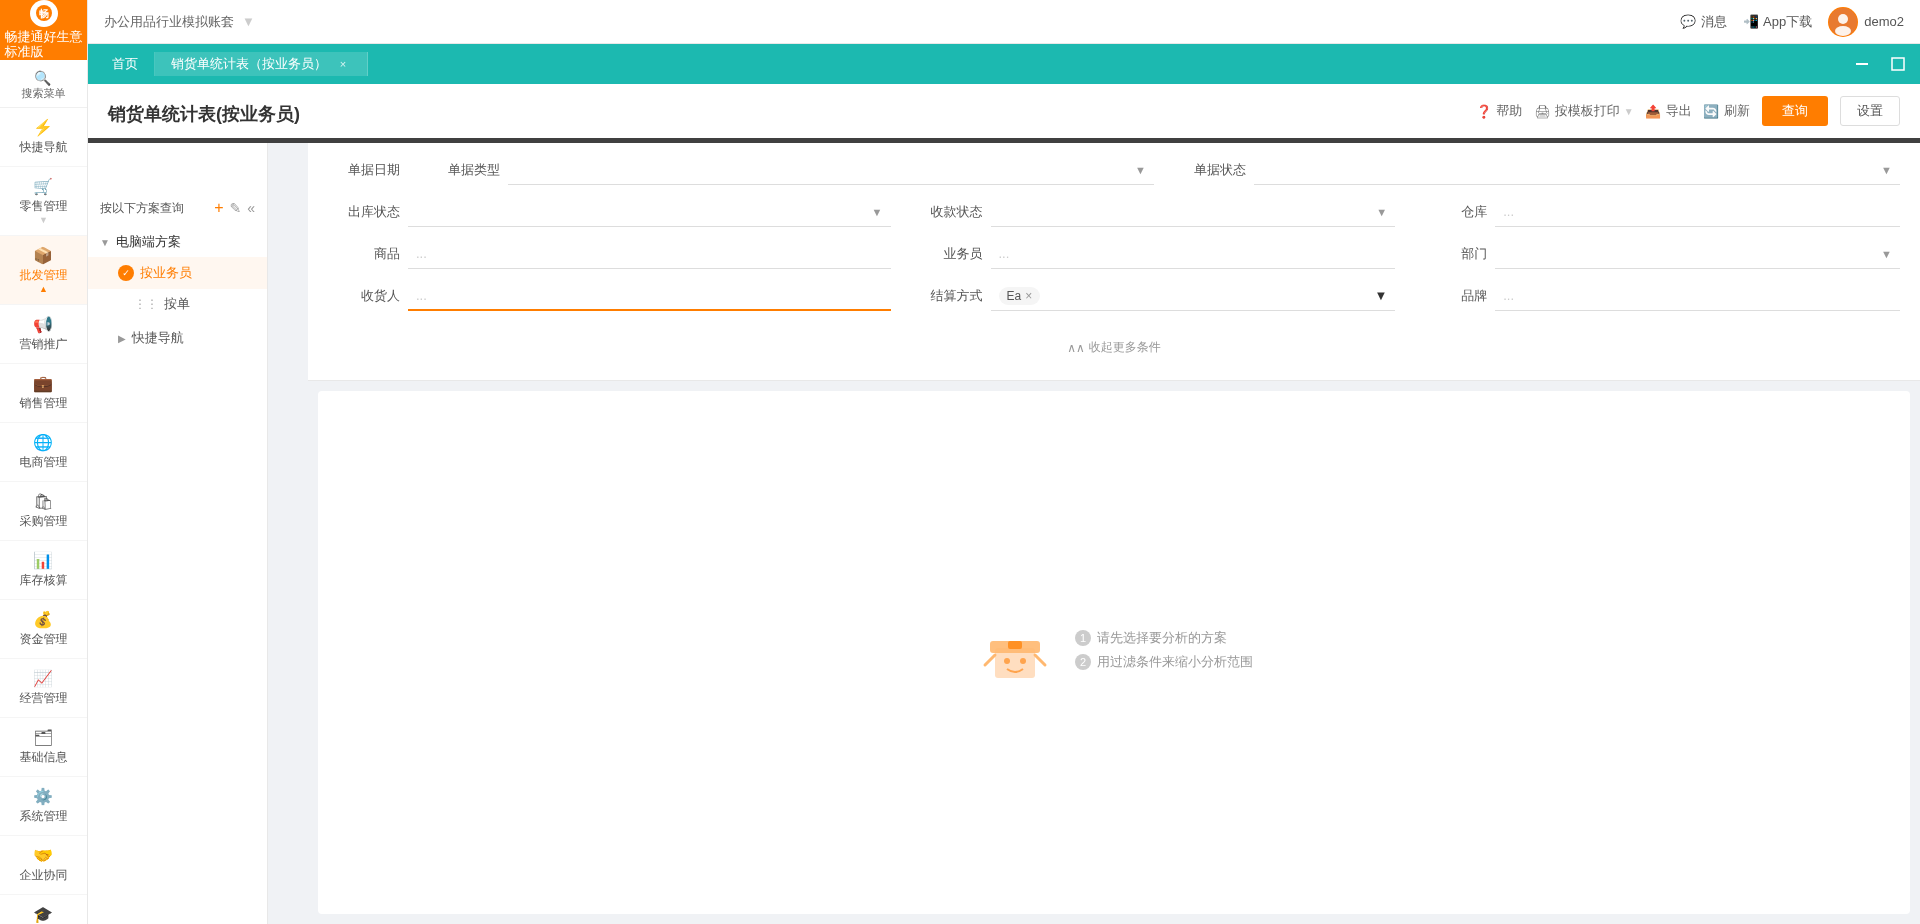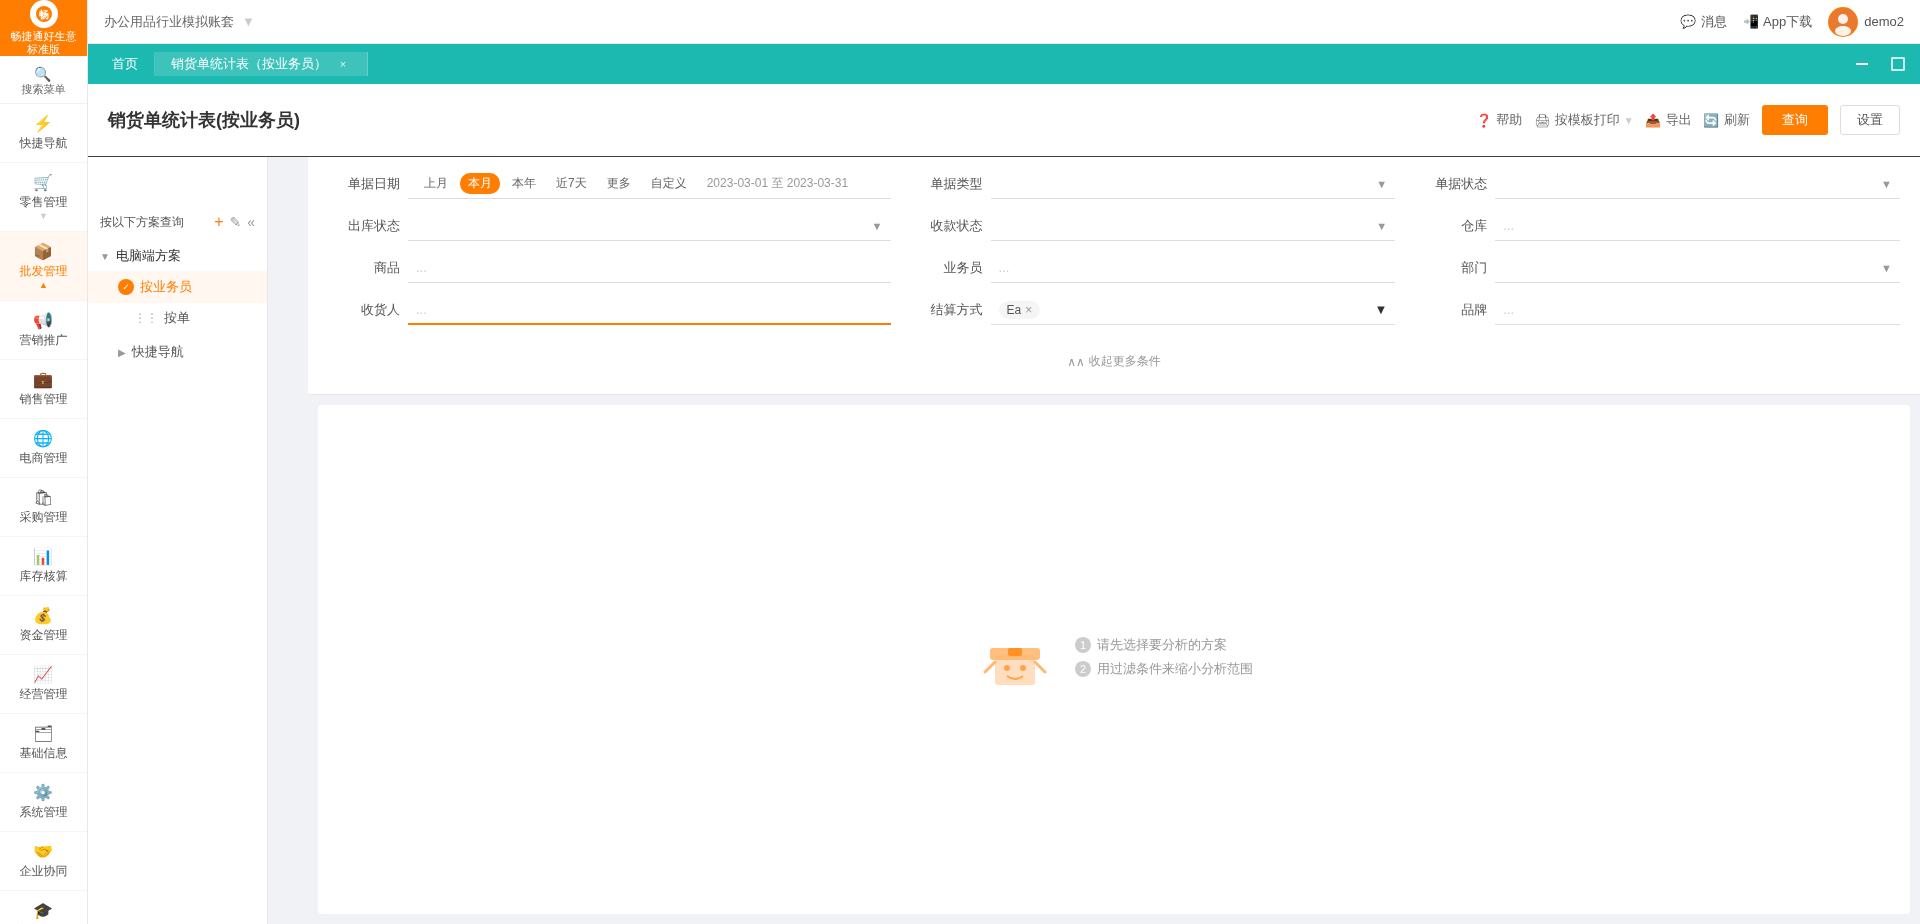--- a/index.html
+++ b/index.html
@@ -32,23 +32,23 @@
       width: 28px;
       height: 28px;
       background: #fff;
       border-radius: 50%;
       display: flex;
       align-items: center;
       justify-content: center;
       margin-bottom: 2px;
     }
     .sidebar-logo .logo-text {
-      font-size: 11px;
-      color: #fff;
-      text-align: center;
+      font-size: 13px;
+      color: #fff;
+      text-align: left;
       line-height: 1.2;
     }
     .sidebar-search {
       width: 100%;
       padding: 10px 8px 6px;
       text-align: center;
       color: #666;
       font-size: 12px;
       cursor: pointer;
       border-bottom: 1px solid #f0f0f0;
@@ -170,25 +170,25 @@
     .content-area {
       flex: 1;
       display: flex;
       flex-direction: column;
       overflow: hidden;
       background: #f0f2f5;
     }
 
     .page-header {
       background: #fff;
-      padding: 21px 20px;
-      display: flex;
-      align-items: center;
+      padding: 12px 20px;
+      display: flex;
+      align-items: flex-end;
       justify-content: space-between;
-      border-bottom: 1px solid #404040;
+      border-bottom: 5px solid #404040;
     }
     .page-title-text {
       font-size: 18px;
       font-weight: 600;
       color: #333;
     }
     .page-actions {
       display: flex;
       align-items: center;
       gap: 12px;
@@ -651,31 +651,20 @@
         </div>
       </div>
 
       <div class="right-panel">
 
         <div class="filter-area">
 
           <div class="filter-row">
 
             <div class="filter-label">单据日期</div>
-            <div class="filter-field" style="flex:1.2;border-bottom:1px solid #ddd;padding:4px 8px;">
-              <div class="date-tabs">
-                <span class="date-tab">上月</span>
-                <span class="date-tab active-month">本月</span>
-                <span class="date-tab">本年</span>
-                <span class="date-tab">近7天</span>
-                <span class="date-tab">更多</span>
-                <span class="date-tab">自定义</span>
-              </div>
-              <span class="date-range-text">2023-03-01 至 2023-03-31</span>
-            </div>
             <div class="filter-separator"></div>
 
             <div class="filter-label">单据类型</div>
             <div class="filter-field-select" style="flex:1;">
               <span></span>
               <span class="chevron">▼</span>
             </div>
             <div class="filter-separator"></div>
 
             <div class="filter-label">单据状态</div>

